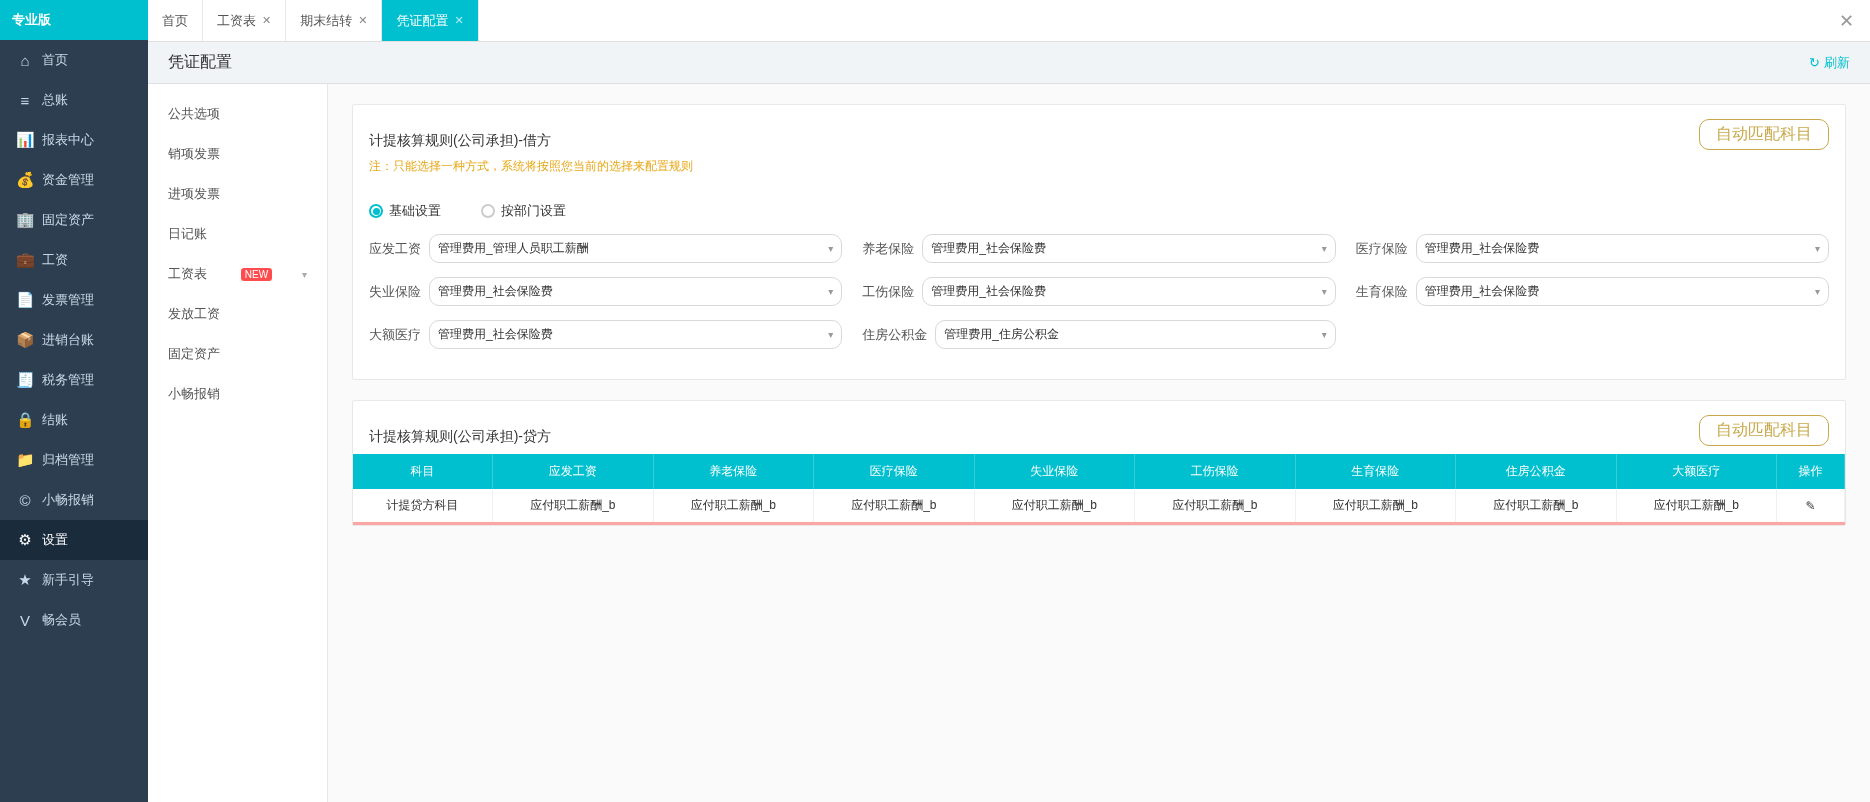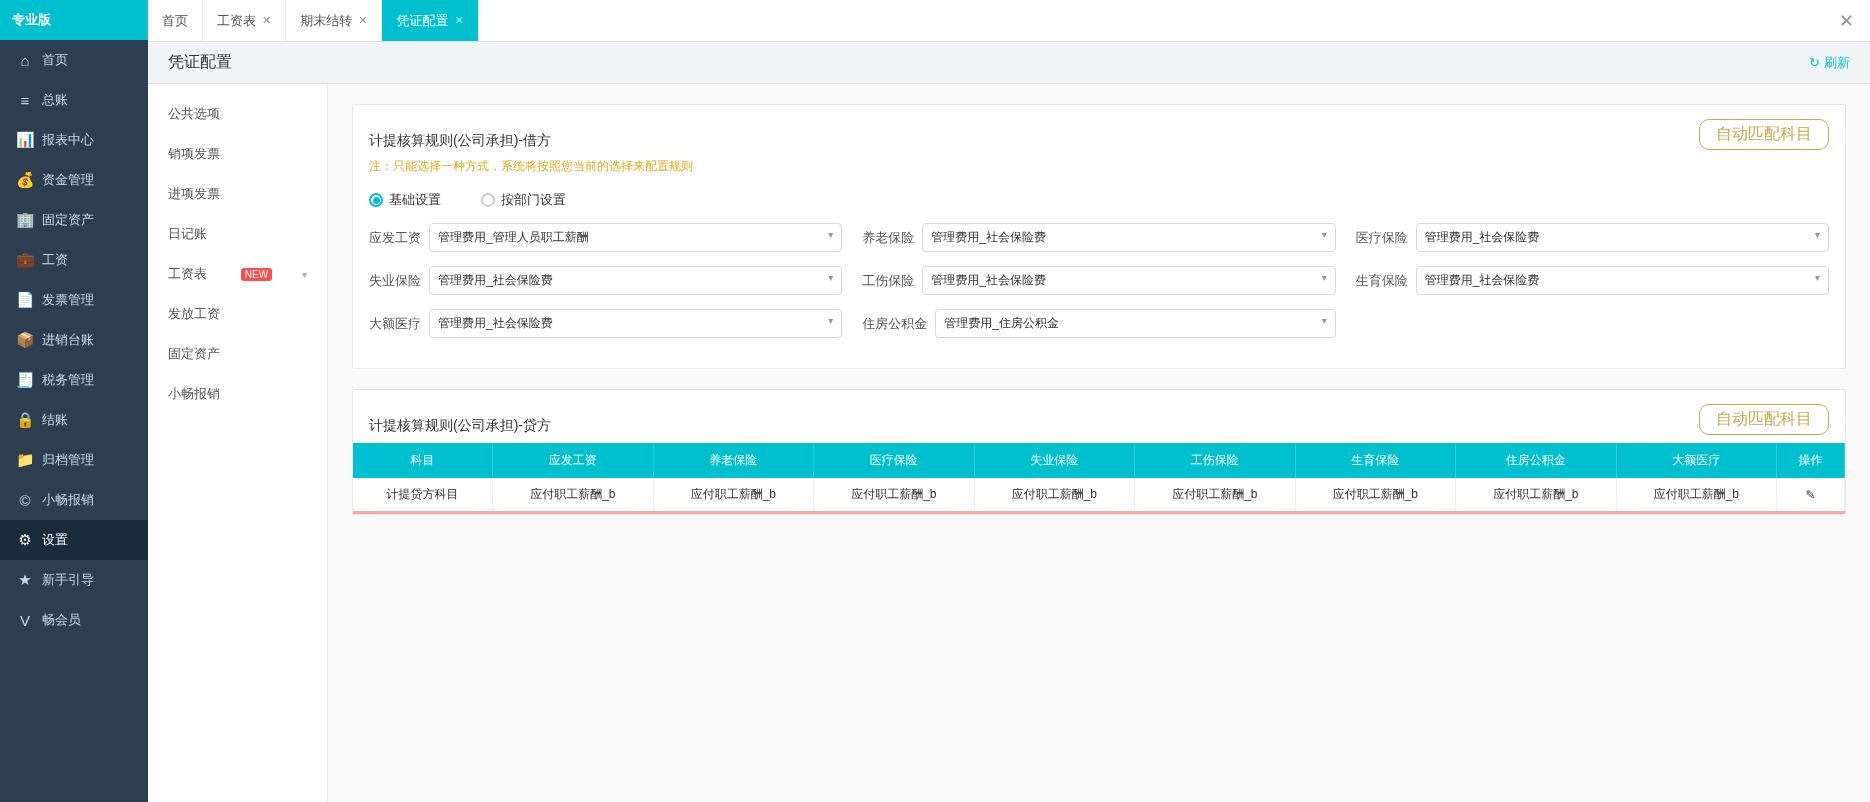--- a/index.html
+++ b/index.html
@@ -167,20 +167,21 @@
       padding: 6px 16px 14px;
       align-items: center;
     }
     .radio-label {
       display: flex;
       align-items: center;
       gap: 6px;
       cursor: pointer;
       font-size: 13px;
       color: #333;
+      margin-top: 11px;
     }
     .radio-circle {
       width: 14px;
       height: 14px;
       border-radius: 50%;
       border: 2px solid #ccc;
       display: inline-flex;
       align-items: center;
       justify-content: center;
     }
@@ -212,28 +213,28 @@
     .form-label {
       color: #555;
       font-size: 13px;
       white-space: nowrap;
       min-width: 50px;
       text-align: right;
     }
     .form-select {
       flex: 1;
       border: 1px solid #d9d9d9;
-      border-radius: 4px;
+      border-radius: 10px;
       padding: 5px 8px;
       font-size: 12px;
       color: #333;
       background: #fff;
       cursor: pointer;
       display: flex;
-      align-items: flex-start;
+      align-items: center;
       justify-content: space-between;
       min-width: 160px;
     }
     .form-select-arrow { color: #999; font-size: 10px; }
 
     
     .data-table { width: 100%; border-collapse: collapse; }
     .data-table th {
       background: #00c0cf;
       color: #fff;

